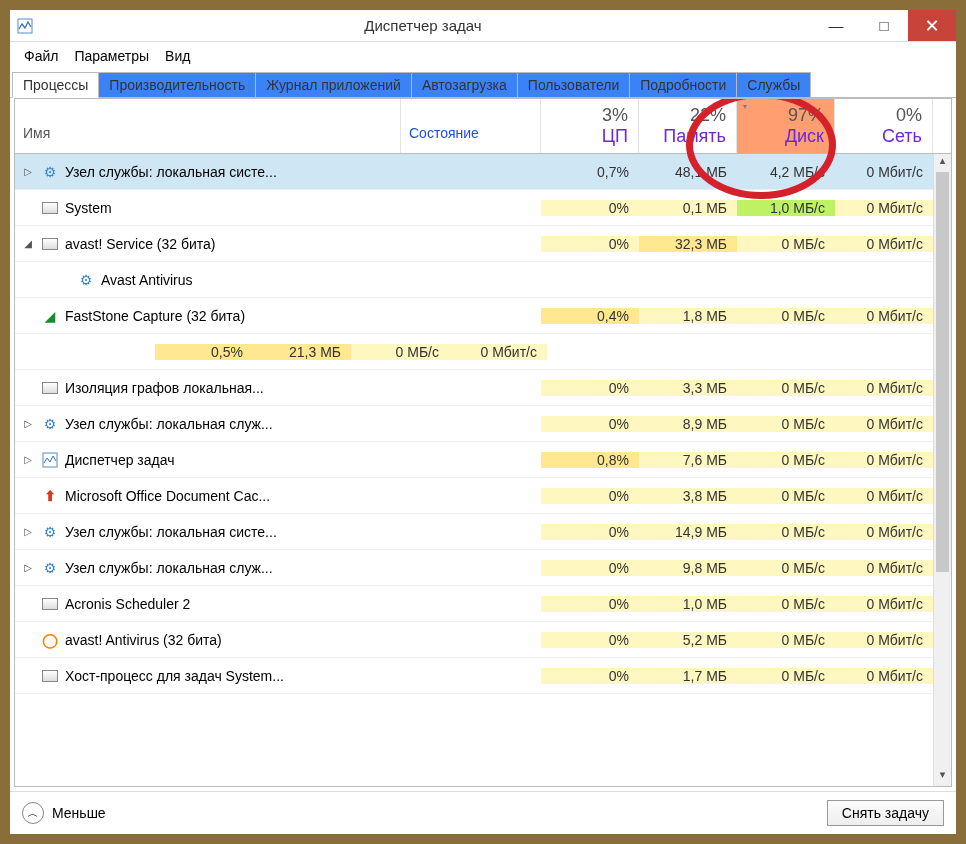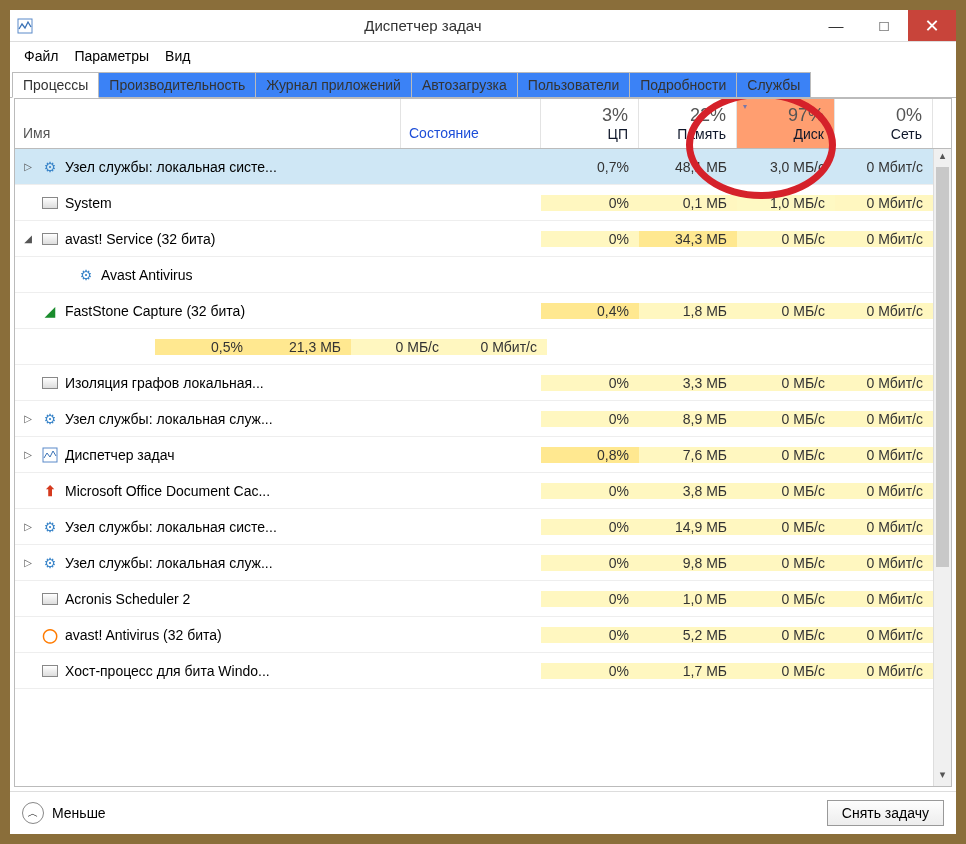--- a/index.html
+++ b/index.html
@@ -17,32 +17,32 @@
 .tab{padding:4px 10px;border:1px solid #bbb;border-bottom:none;background:#3b82f6;color:#333;position:relative;margin-right:-1px}
 .tab.active{background:#fff;border-bottom:1px solid #fff;margin-bottom:-1px;z-index:2}
 .content{flex:1;border:1px solid #bbb;margin:4px;margin-top:0;display:flex;flex-direction:column;overflow:hidden}
 .hdr{display:flex;border-bottom:1px solid #bbb;background:#fff}
 .col-name{flex:1;padding:26px 8px 6px 8px;color:#555;border-right:1px solid #e3e3e3}
 .col-state{width:140px;padding:26px 8px 6px 8px;color:#1d4ed8;border-right:1px solid #e3e3e3}
 .col-m{width:98px;text-align:right;padding:6px 10px;border-right:1px solid #e3e3e3;display:flex;flex-direction:column;justify-content:flex-end}
 .col-m.disk-head{background:#ff9e70;position:relative}
 .col-m.mem-head{background:#fff}
 .pct{font-size:18px;color:#555}
-.lbl{color:#0f172a;font-size:14px}
+.lbl{color:#6d28d9;font-size:18px}
 .tri{position:absolute;top:3px;left:6px;font-size:8px;color:#77a}
 .body{flex:1;overflow:hidden;position:relative}
 .rows{height:100%;overflow:hidden}
 .row{display:flex;height:36px;align-items:center;border-bottom:1px solid #eee}
 .row.sel{background:#cfe7f5}
 .cell-name{flex:1;display:flex;align-items:center;padding-left:6px;gap:6px;white-space:nowrap;overflow:hidden}
 .cell-state{width:140px}
 .cell-m{width:98px;text-align:right;padding-right:10px;color:#333}
 .bg-y{background:#fff7c0}
 .bg-y2{background:#ffe890}
-.bg-o{background:#fef9c3}
+.bg-o{background:#bef264}
 .arrow{width:14px;text-align:center;color:#555;font-size:10px}
 .ico{width:18px;height:18px;display:inline-flex;align-items:center;justify-content:center;font-size:14px}
 .ico-gear{color:#3a85c9}
 .ico-sys{border:1px solid #888;width:16px;height:12px;background:linear-gradient(#fff,#ddd)}
 .ico-fast{color:#1a8c2d}
 .ico-explorer{background:#ffb74a;width:16px;height:12px;border-radius:2px}
 .ico-office{color:#d53a1e;font-weight:bold}
 .ico-avast{color:#ff7b00;font-weight:bold}
 .scrollbar{position:absolute;right:0;top:0;bottom:0;width:18px;background:#f0f0f0;border-left:1px solid #ddd}
 .sbtn{height:18px;text-align:center;font-size:11px;color:#555;background:#f0f0f0}
@@ -113,21 +113,21 @@
    <div class="rows" id="rows">
           <div class="row sel">
             <div class="cell-name" style="">
               <span class="arrow">▷</span>
               <span class="ico ico-gear">⚙</span>
               <span>Узел службы: локальная систе...</span>
             </div>
             <div class="cell-state"></div>
             <div class="cell-m ">0,7%</div>
             <div class="cell-m ">48,1 МБ</div>
-            <div class="cell-m ">3,0 МБ/с</div>
+            <div class="cell-m ">4,2 МБ/с</div>
             <div class="cell-m ">0 Мбит/с</div>
             <div style="width:18px"></div>
           </div>
           <div class="row">
             <div class="cell-name" style="">
               <span class="arrow"></span>
               <span class="ico">
                 <span class="ico-sys"></span>
               </span>
               <span>System</span>
@@ -142,21 +142,21 @@
           <div class="row">
             <div class="cell-name" style="">
               <span class="arrow">◢</span>
               <span class="ico">
                 <span class="ico-sys"></span>
               </span>
               <span>avast! Service (32 бита)</span>
             </div>
             <div class="cell-state"></div>
             <div class="cell-m bg-y">0%</div>
-            <div class="cell-m bg-y2">34,3 МБ</div>
+            <div class="cell-m bg-y2">32,3 МБ</div>
             <div class="cell-m bg-y">0 МБ/с</div>
             <div class="cell-m bg-y">0 Мбит/с</div>
             <div style="width:18px"></div>
           </div>
           <div class="row">
             <div class="cell-name" style="padding-left:42px">
               <span class="arrow"></span>
               <span class="ico ico-gear">⚙</span>
               <span>Avast Antivirus</span>
             </div>
@@ -300,21 +300,21 @@
             <div class="cell-m bg-y">0 МБ/с</div>
             <div class="cell-m bg-y">0 Мбит/с</div>
             <div style="width:18px"></div>
           </div>
           <div class="row">
             <div class="cell-name" style="">
               <span class="arrow"></span>
               <span class="ico">
                 <span class="ico-sys"></span>
               </span>
-              <span>Хост-процесс для бита Windo...</span>
+              <span>Хост-процесс для задач System...</span>
             </div>
             <div class="cell-state"></div>
             <div class="cell-m bg-y">0%</div>
             <div class="cell-m bg-y">1,7 МБ</div>
             <div class="cell-m bg-y">0 МБ/с</div>
             <div class="cell-m bg-y">0 Мбит/с</div>
             <div style="width:18px"></div>
           </div>
         </div>
    <div class="scrollbar">

